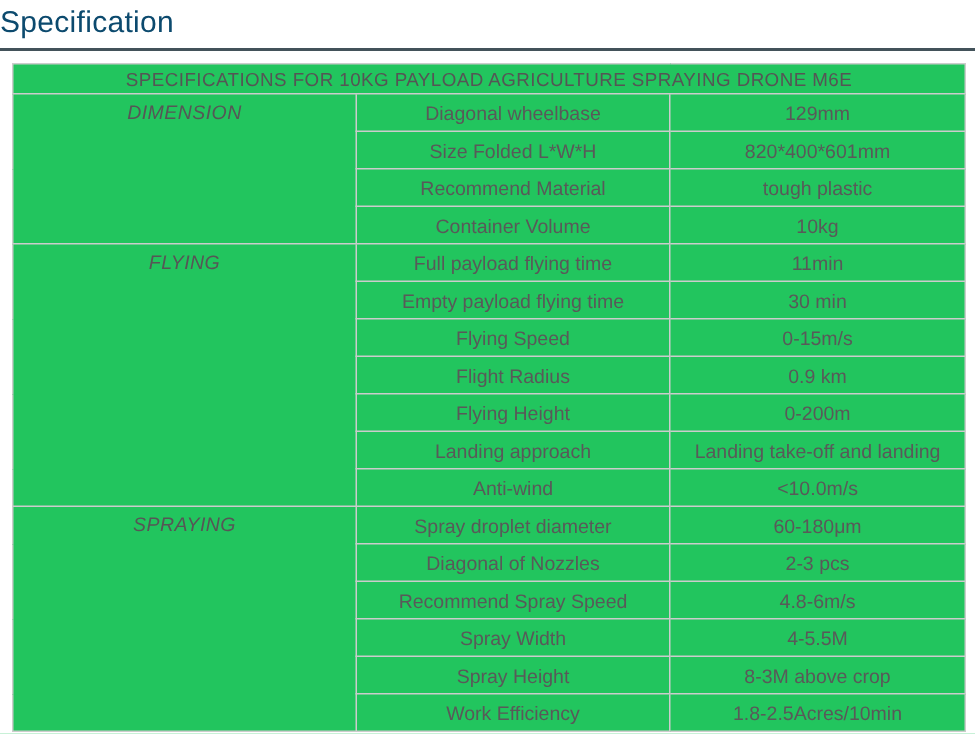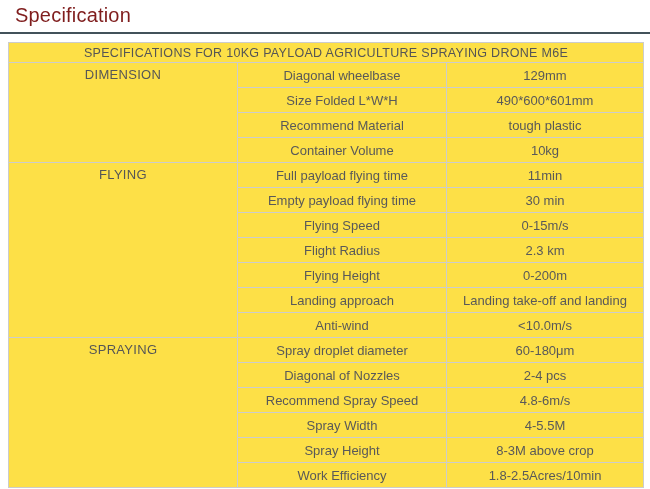--- a/index.html
+++ b/index.html
@@ -6,39 +6,39 @@
   html, body {
     margin: 0;
     padding: 0;
     width: 650px;
     height: 489px;
     background: #ffffff;
     overflow: hidden;
     font-family: "Liberation Sans", sans-serif;
   }
   .page-title {
-    margin: 2px 0 0 15px;
+    margin: 2px 0 0 0;
     font-size: 20px;
     font-weight: 400;
-    color: #7f1d1d;
+    color: #0c4a6e;
     line-height: 26px;
     letter-spacing: 0.2px;
   }
   .title-divider {
     width: 650px;
     height: 2px;
     background: #43525a;
     margin-top: 4px;
   }
   table.spec-table {
     border-collapse: collapse;
     table-layout: fixed;
     width: 635px;
     margin: 8px 0 0 8px;
-    background: #fde047;
+    background: #22c55e;
   }
   col.c1 { width: 229px; }
   col.c2 { width: 209px; }
   col.c3 { width: 197px; }
   td {
     border: 1px solid #cccccc;
     text-align: center;
     vertical-align: middle;
     color: #595959;
     font-size: 13px;
@@ -51,20 +51,21 @@
     height: 20px;
     font-size: 12.5px;
     letter-spacing: 0.3px;
     color: #555555;
   }
   td.sec-cell {
     vertical-align: top;
     line-height: 24px;
     letter-spacing: 0.3px;
     color: #565656;
+    font-style: italic;
   }
 </style>
 </head>
 <body>
 
 <h1 class="page-title">Specification</h1>
 <div class="title-divider"></div>
 
 <table class="spec-table">
   <colgroup>
@@ -77,21 +78,21 @@
       <td colspan="3">SPECIFICATIONS FOR 10KG PAYLOAD AGRICULTURE SPRAYING DRONE M6E</td>
     </tr>
 
     <tr>
       <td class="sec-cell" rowspan="4">DIMENSION</td>
       <td>Diagonal wheelbase</td>
       <td>129mm</td>
     </tr>
     <tr>
       <td>Size Folded L*W*H</td>
-      <td>490*600*601mm</td>
+      <td>820*400*601mm</td>
     </tr>
     <tr>
       <td>Recommend Material</td>
       <td>tough plastic</td>
     </tr>
     <tr>
       <td>Container Volume</td>
       <td>10kg</td>
     </tr>
 
@@ -103,21 +104,21 @@
     <tr>
       <td>Empty payload flying time</td>
       <td>30 min</td>
     </tr>
     <tr>
       <td>Flying Speed</td>
       <td>0-15m/s</td>
     </tr>
     <tr>
       <td>Flight Radius</td>
-      <td>2.3 km</td>
+      <td>0.9 km</td>
     </tr>
     <tr>
       <td>Flying Height</td>
       <td>0-200m</td>
     </tr>
     <tr>
       <td>Landing approach</td>
       <td>Landing take-off and landing</td>
     </tr>
     <tr>
@@ -125,21 +126,21 @@
       <td>&lt;10.0m/s</td>
     </tr>
 
     <tr>
       <td class="sec-cell" rowspan="6">SPRAYING</td>
       <td>Spray droplet diameter</td>
       <td>60-180μm</td>
     </tr>
     <tr>
       <td>Diagonal of Nozzles</td>
-      <td>2-4 pcs</td>
+      <td>2-3 pcs</td>
     </tr>
     <tr>
       <td>Recommend Spray Speed</td>
       <td>4.8-6m/s</td>
     </tr>
     <tr>
       <td>Spray Width</td>
       <td>4-5.5M</td>
     </tr>
     <tr>

